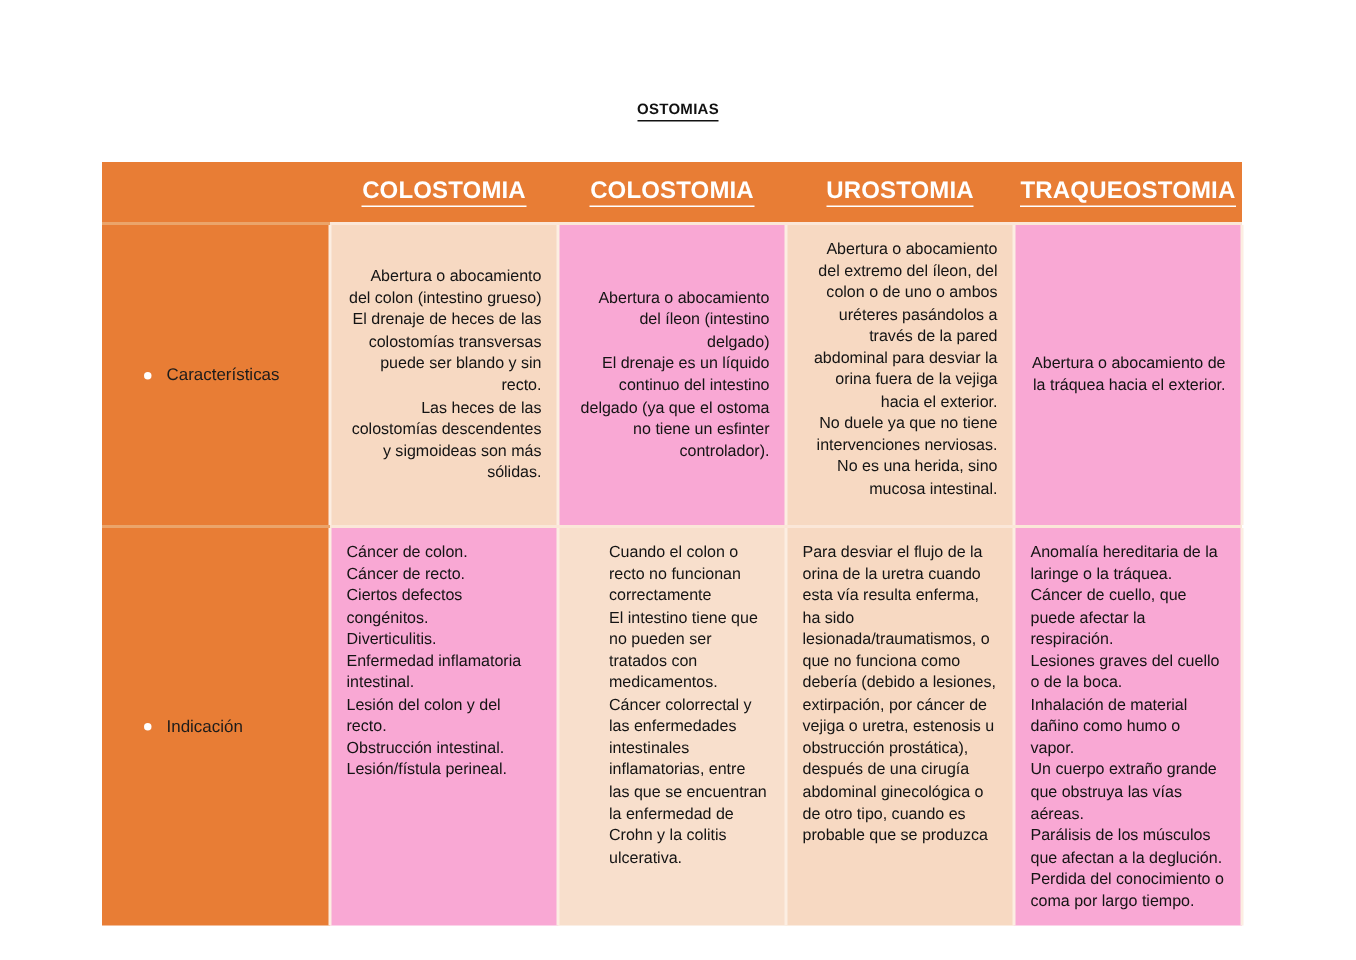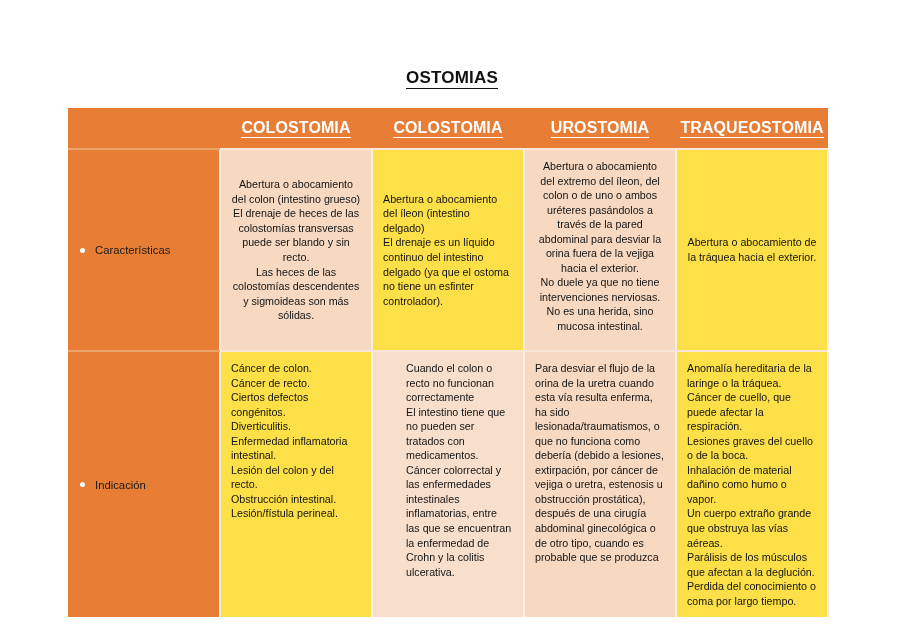--- a/index.html
+++ b/index.html
@@ -21,21 +21,21 @@
     background: #ffffff;
     overflow: hidden;
   }
 
   .doc-title {
     position: absolute;
     top: 68px;
     left: 0;
     width: 904px;
     text-align: center;
-    font-size: 17px;
+    font-size: 10px;
     font-weight: bold;
     color: #111111;
     letter-spacing: 0.2px;
   }
   .doc-title span {
     border-bottom: 1.6px solid #111111;
     padding-bottom: 1px;
   }
 
   
@@ -80,48 +80,48 @@
     background: #E87D35;
     color: #1b1b1b;
     font-size: 11.3px;
     vertical-align: middle;
     text-align: left;
   }
   .rowlabel-inner {
     display: flex;
     align-items: center;
     gap: 10px;
-    padding-left: 12px;
+    padding-left: 28px;
   }
   .bullet {
     width: 5px;
     height: 5px;
     border-radius: 50%;
     background: #ffffff;
     flex: 0 0 auto;
   }
 
   
   td.cell {
     background: #F7DBC6;
     font-size: 10.7px;
     line-height: 1.36;
     color: #141414;
     padding: 9px 10px 9px 10px;
     border-left: 2px solid #FCEEE2;
     border-right: 2px solid #FCEEE2;
   }
   td.cell.shade-a { background: #F7D9C2; }
-  td.cell.shade-b { background: #fde047; }
+  td.cell.shade-b { background: #f9a8d4; }
   td.cell.tight   { background: #F8DFCC; padding-left: 33px; }
 
   .cell-center { text-align: center; }
   .cell-left   { text-align: left; }
 
-  tr.row-characteristics td.cell { height: 182px; }
+  tr.row-characteristics td.cell { height: 182px; text-align: right; }
   tr.row-indication td.cell      { height: 212px; margin-left: 16px; }
 
   tr.row-characteristics td.cell.mid-v { vertical-align: middle; }
 
   .sep-row td {
     height: 2px;
     background: #FBE7D8;
     padding: 0;
   }
   .sep-row td.lab { background: #EBA46A; }

